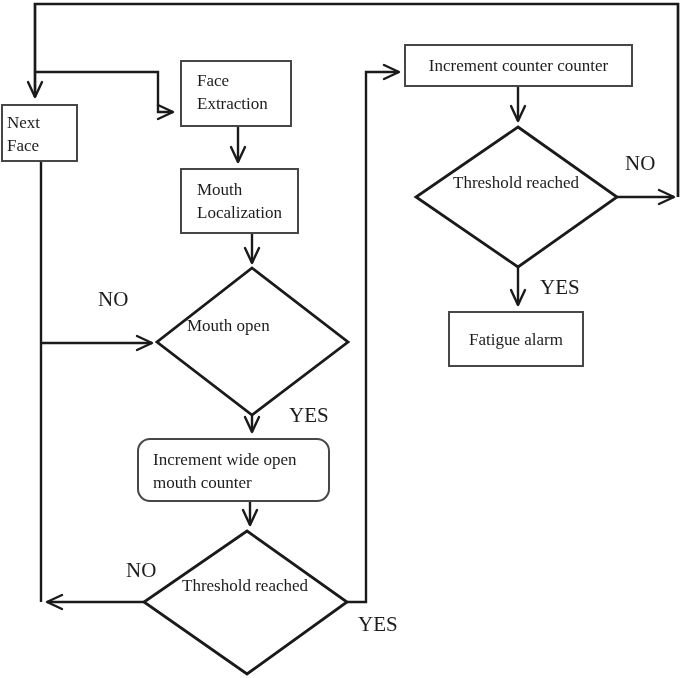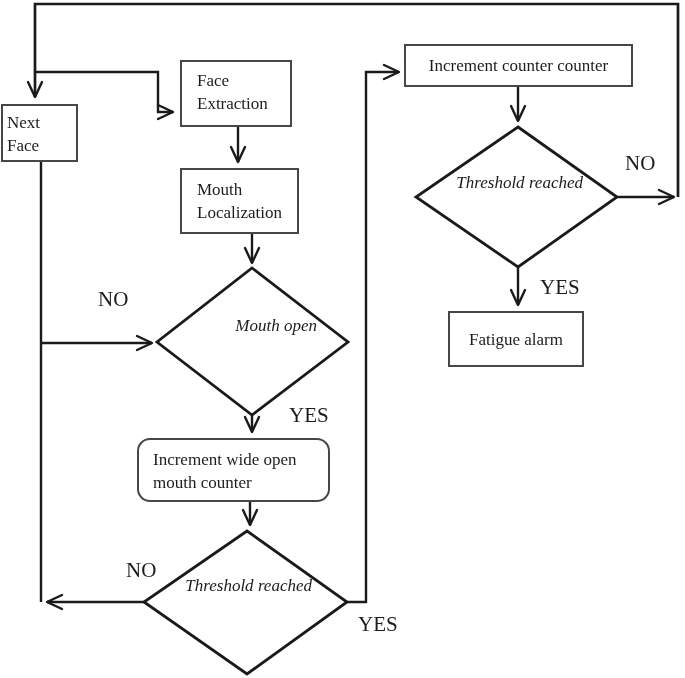--- a/index.html
+++ b/index.html
@@ -14,22 +14,22 @@
   }
   .box span{display:block;}
   .center{display:flex;align-items:center;justify-content:center;text-align:center;}
   #node-next-frame{left:1px;top:104px;width:77px;height:58px;padding:5px 0 0 4px;}
   #node-face-extraction{left:180px;top:60px;width:112px;height:67px;padding:7px 0 4px 15px;}
   #node-mouth-localization{left:180px;top:168px;width:119px;height:66px;padding:8px 16px 0 15px;}
   #node-increment-wide-open{left:137px;top:438px;width:193px;height:64px;padding:8px 5px 0 14px;border-radius:13px;}
   #node-increment-yawning{left:404px;top:44px;width:229px;height:43px;}
   #node-fatigue-alarm{left:448px;top:311px;width:136px;height:56px;}
   .dlabel{
-    position:absolute;width:130px;text-align:right;
-    font-size:17px;line-height:23px;font-style:italic;
+    position:absolute;width:130px;text-align:left;
+    font-size:17px;line-height:23px;
   }
   #label-wide-open{left:187px;top:314px;}
   #label-threshold-yawn{left:453px;top:171px;}
   #label-threshold-wide{left:182px;top:574px;}
   .elabel{position:absolute;font-size:21px;line-height:18px;}
   #edge-no-wide{left:98px;top:290px;}
   #edge-yes-wide{left:289px;top:406px;}
   #edge-no-bottom{left:126px;top:561px;}
   #edge-yes-bottom{left:358px;top:615px;}
   #edge-no-yawn{left:625px;top:154px;}

